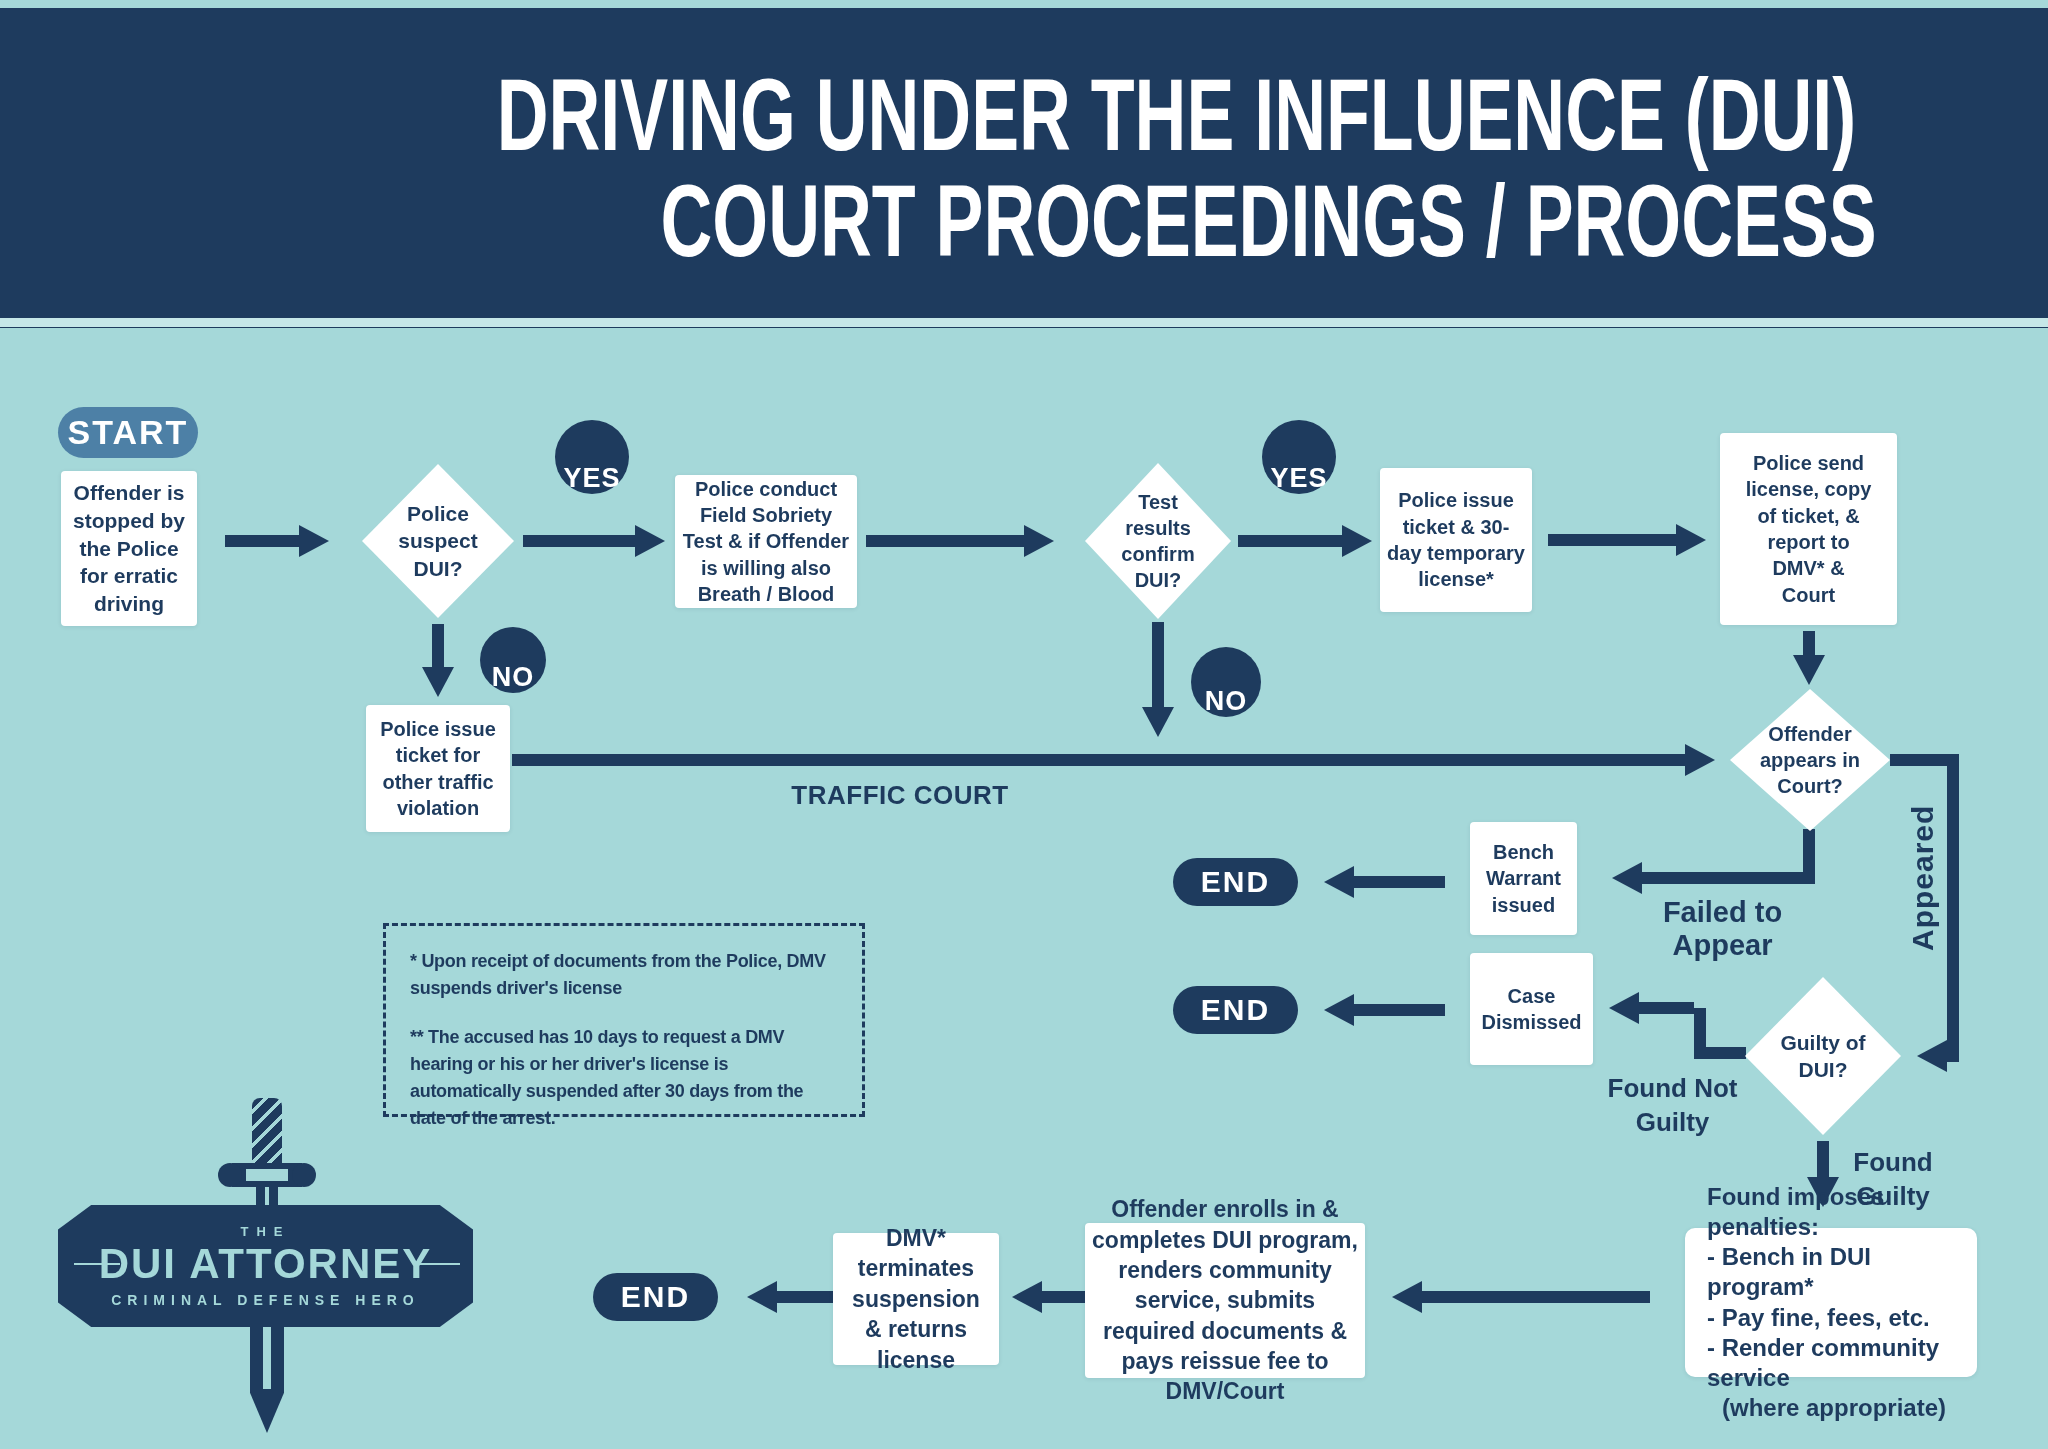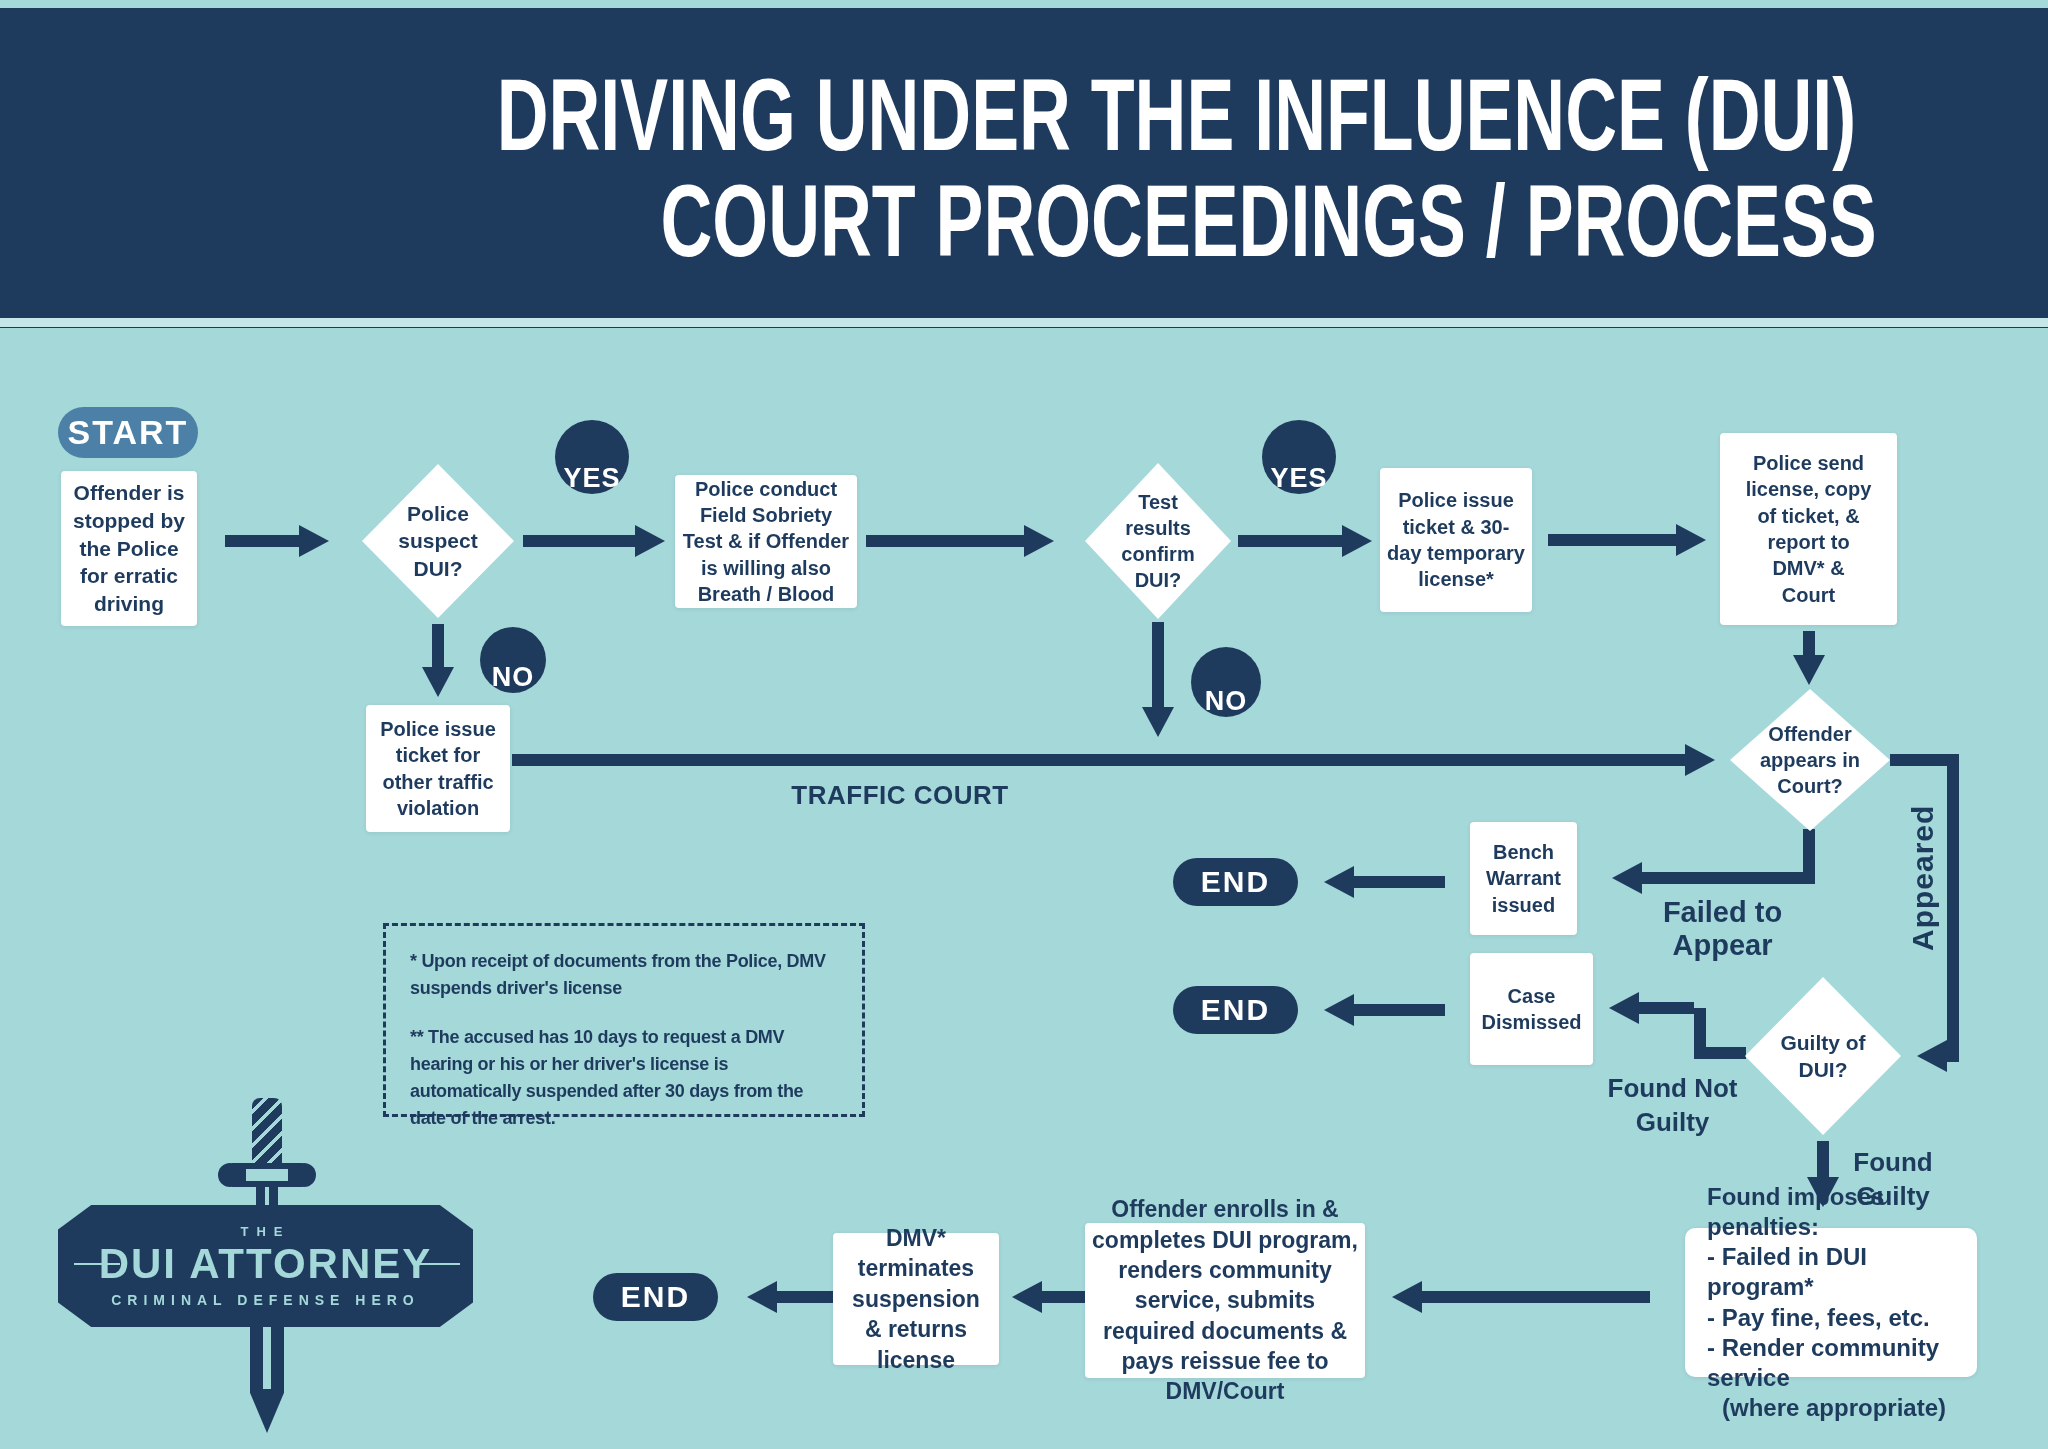--- a/index.html
+++ b/index.html
@@ -197,21 +197,21 @@
   <div class="pill end" style="left:1173px;top:986px;width:125px;height:48px;">
     <span>END</span>
   </div>
 
   <div class="diamond" style="left:1745px;top:977px;width:156px;height:158px;font-size:21px;">
     <span style="width:92px;">Guilty of DUI?</span>
   </div>
 
   <div class="node penalties" style="left:1685px;top:1228px;width:292px;height:149px;">
     <div>Found imposes penalties:</div>
-    <div>- Failed in DUI program*</div>
+    <div>- Bench in DUI program*</div>
     <div>- Pay fine, fees, etc.</div>
     <div>- Render community service</div>
     <div class="indent">(where appropriate)</div>
   </div>
 
   <div class="node" style="left:1085px;top:1223px;width:280px;height:155px;font-size:23px;">
     <span>Offender enrolls in &amp; completes DUI program, renders community service, submits required documents &amp; pays reissue fee to DMV/Court</span>
   </div>
 
   <div class="node" style="left:833px;top:1233px;width:166px;height:132px;font-size:23px;">

